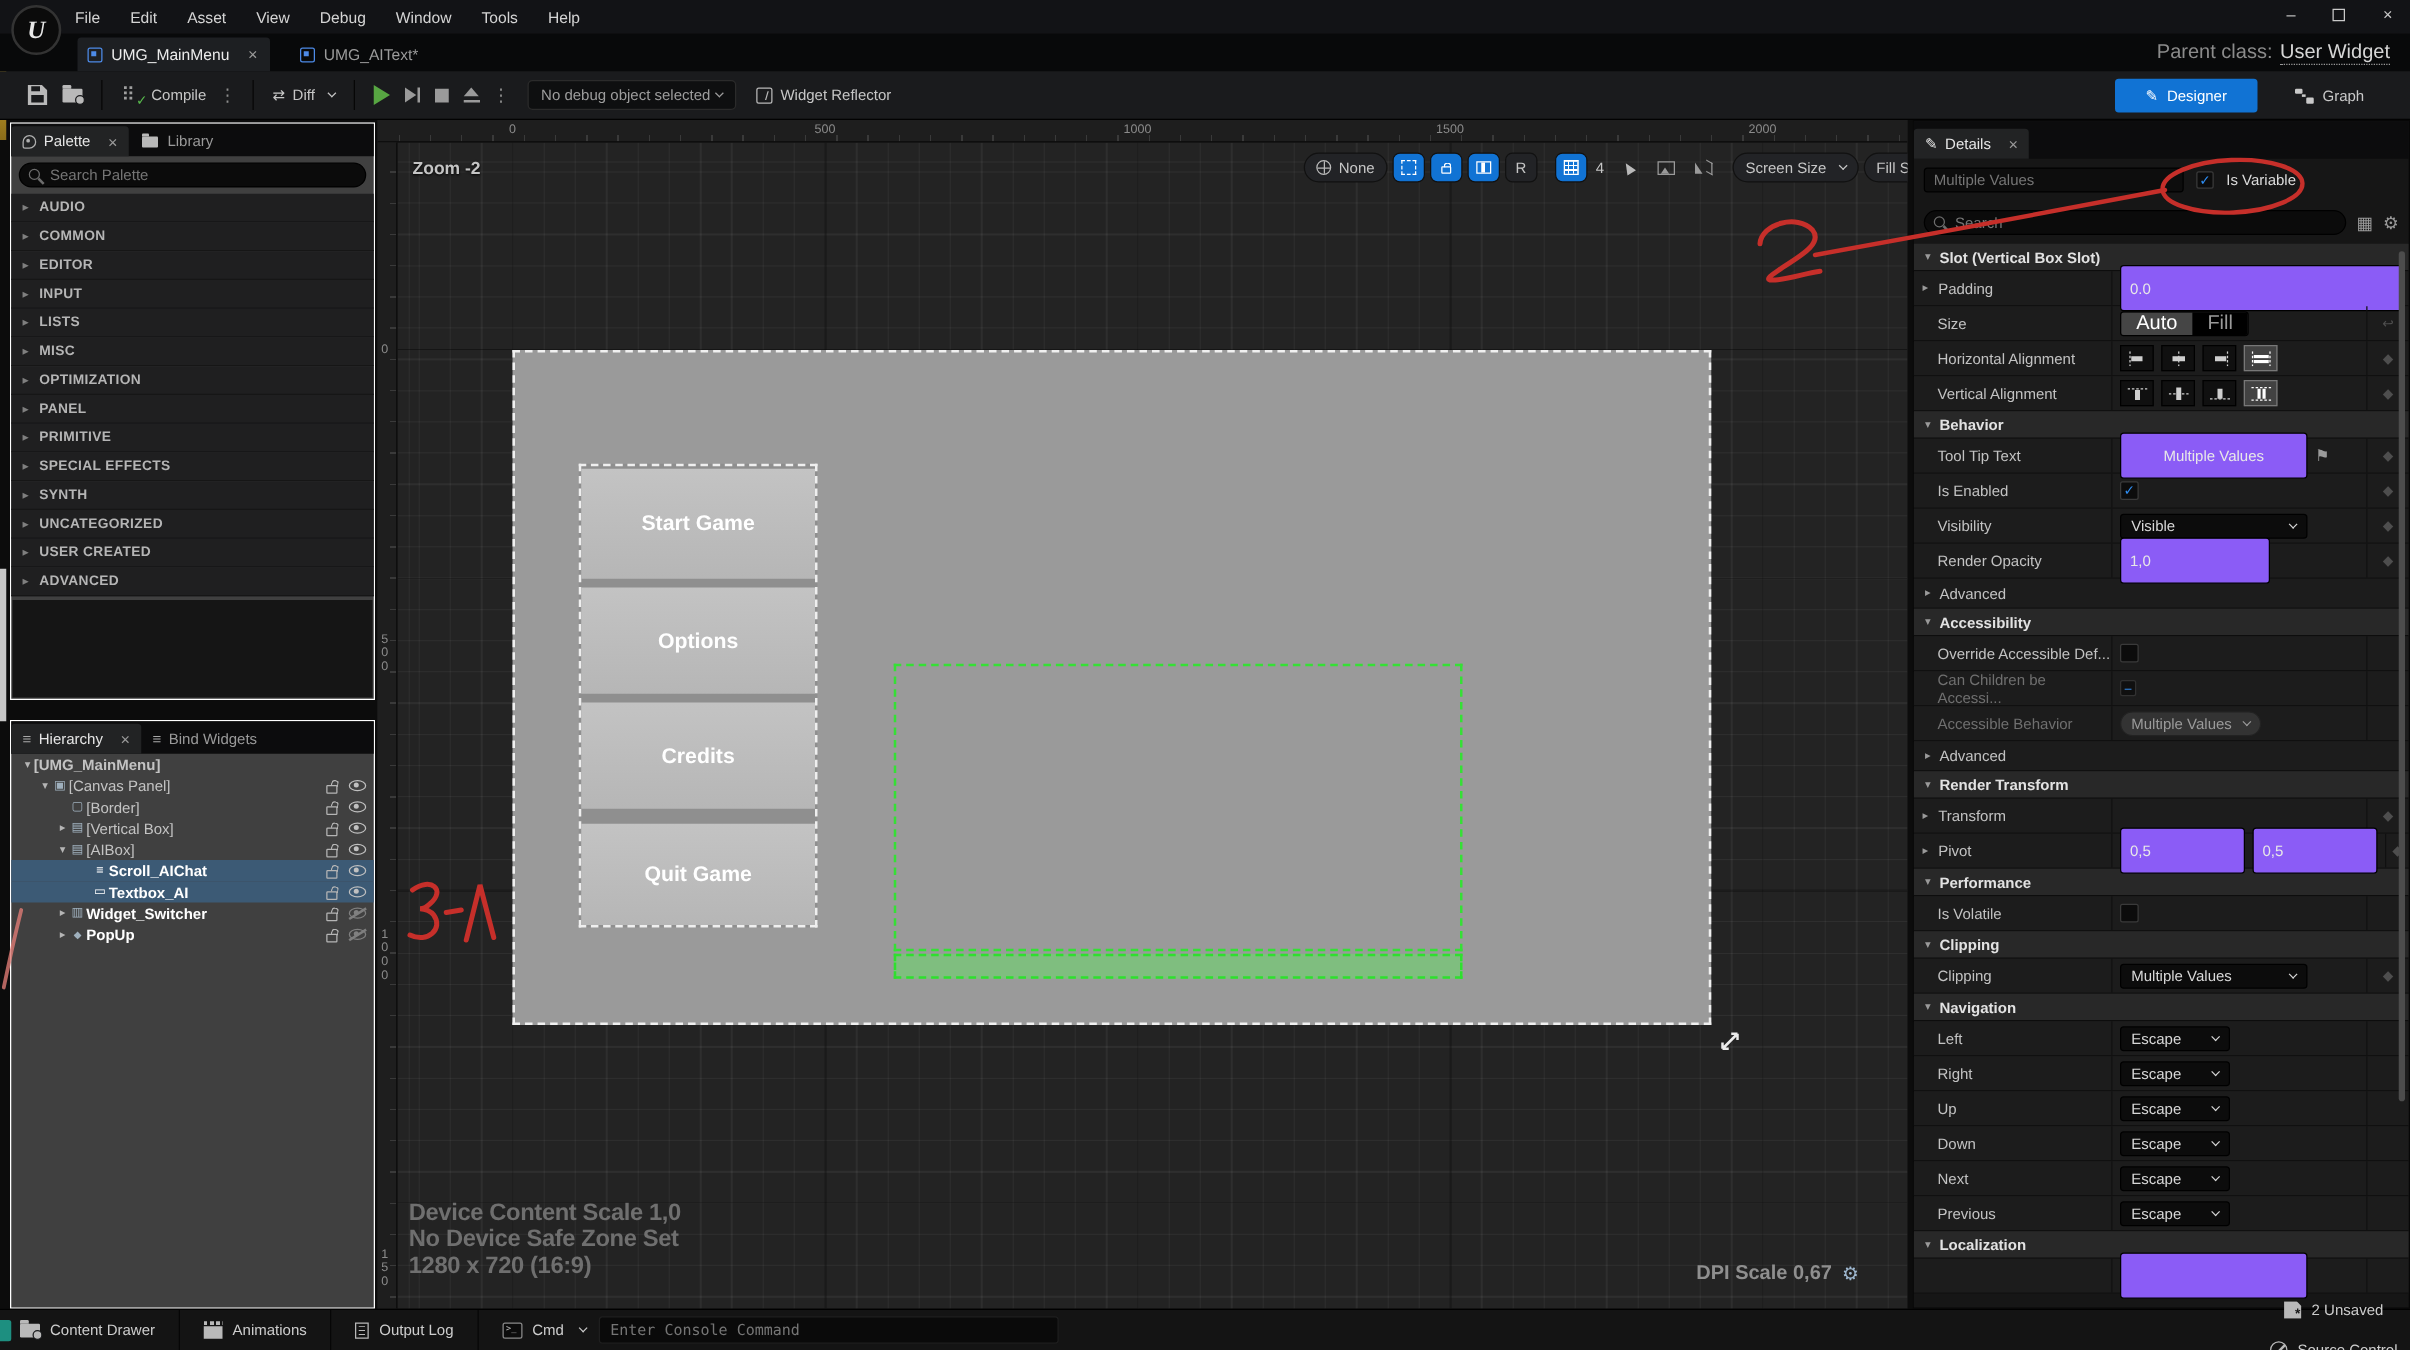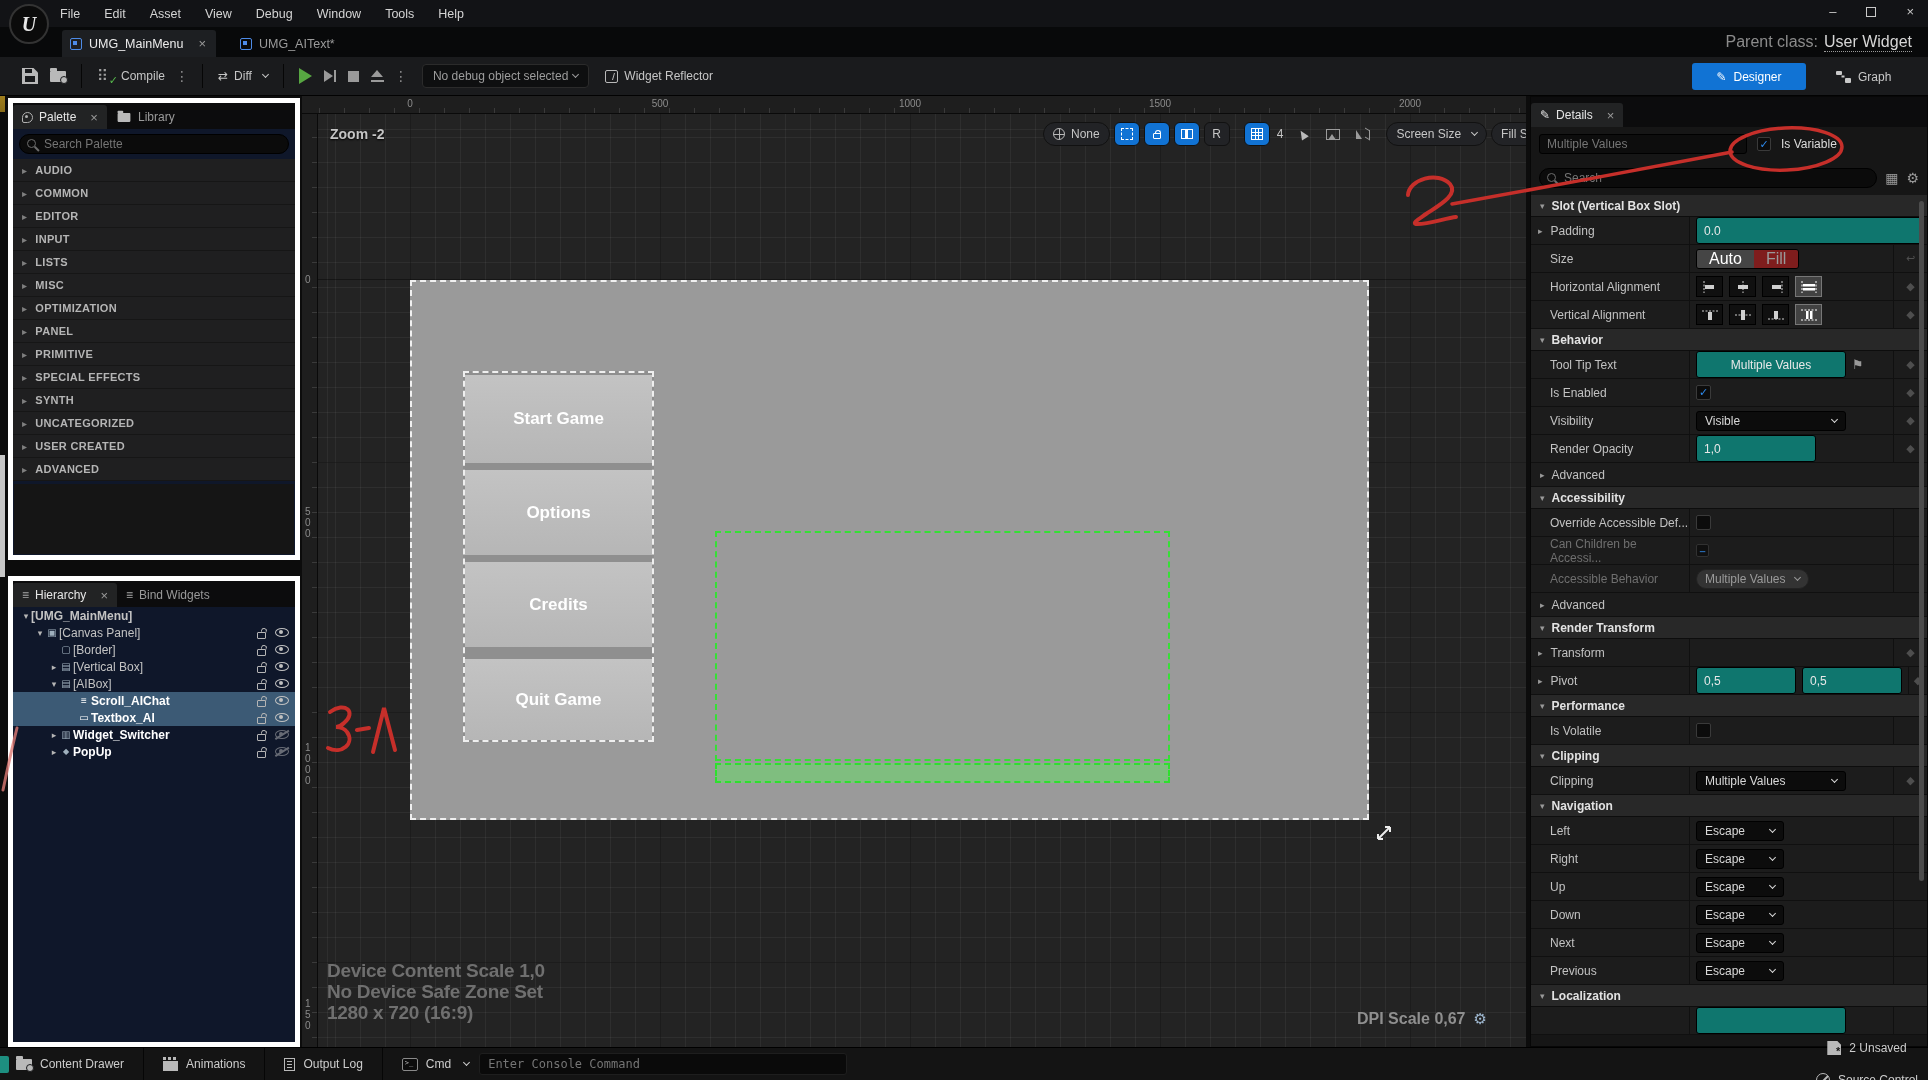--- a/index.html
+++ b/index.html
@@ -54,21 +54,21 @@
   .debugpill { display:flex; align-items:center; background:#0e0f10; border:1px solid #2b2b2b; border-radius:4px; height:24px; padding:0 10px; color:#9d9d9d; margin:0 10px; flex:none; }
   .reflicon { width:13px; height:13px; border:1.3px solid #b9b9b9; border-radius:2px; position:relative; flex:none; }
   .reflicon::after { content:''; position:absolute; inset:2px 3px; border-right:1.3px solid #b9b9b9; transform:skewX(-16deg); }
   .designerbtn { position:absolute; left:1692px; top:6px; width:114px; height:27px; background:#1173d4; border-radius:3px; display:flex; align-items:center; justify-content:center; gap:7px; color:#fff; }
   .graphbtn { position:absolute; left:1836px; top:6px; height:27px; display:flex; align-items:center; gap:7px; color:#c9c9c9; }
   .graphicon { position:relative; width:15px; height:12px; flex:none; }
   .graphicon::before { content:''; position:absolute; left:0; top:0; width:6px; height:4.5px; background:#c9c9c9; border-radius:1px; }
   .graphicon::after { content:''; position:absolute; right:0; bottom:0; width:6px; height:4.5px; background:#c9c9c9; border-radius:1px; box-shadow:-5px -4px 0 -1.5px #c9c9c9; }
 
   
-  .panel { position:absolute; background:#0f172a; border:5px solid #ffffff; }
+  .panel { position:absolute; background:#404040; border:1px solid #ffffff; }
   .ptabs { height:26px; background:#0c0c0d; display:flex; align-items:flex-end; }
   .ptab { height:24px; display:flex; align-items:center; gap:6px; padding:0 9px; font-size:12px; color:#9a9a9a; }
   .ptab.active { background:#222324; color:#e6e6e6; border-radius:3px 3px 0 0; }
   .searchrow { height:30px; display:flex; align-items:center; padding:0 6px; gap:6px; }
   .searchinput { flex:1; height:20px; background:#0b0b0b; border:1px solid #000; border-radius:10px; color:#bdbdbd; font-size:12px; padding:0 8px 0 24px; outline:none; }
   .searchwrap { position:relative; flex:1; display:flex; }
   .searchwrap .mag { position:absolute; left:8px; top:5px; }
   .pali { width:11px; height:11px; border:1.2px solid #b0b0b0; border-radius:50% 50% 50% 2px; position:relative; flex:none; }
   .pali::after { content:''; position:absolute; left:2px; top:2px; width:3px; height:3px; border-radius:50%; background:#b0b0b0; }
   .listicon { color:#a8a8a8; font-size:12px; }
@@ -146,28 +146,28 @@
   .dnamein { width:208px; height:20px; background:#0d0d0d; border:1px solid #000; border-radius:3px; color:#9a9a9a; font-size:12px; padding:0 7px; outline:none; }
   .dsearch { height:34px; display:flex; align-items:center; padding:0 8px; gap:8px; }
   .dsicons { color:#9a9a9a; font-size:14px; }
   .dsection { height:22px; background:#282828; display:flex; align-items:center; gap:7px; padding-left:9px; font-weight:bold; font-size:12px; color:#e2e2e2; border-bottom:1px solid #0d0d0d; }
   .dsection .tri, .dadv .tri { color:#9a9a9a; font-size:9px; }
   .drow { display:flex; align-items:center; height:28px; border-bottom:1px solid #101010; background:#1c1c1c; }
   .drow .lbl { width:158px; padding-left:19px; font-size:12px; color:#c2c2c2; flex:none; display:flex; align-items:center; gap:5px; }
   .drow .lbl .tri { color:#9a9a9a; font-size:9px; margin-left:-12px; margin-right:3px; }
   .drow .val { flex:1; padding:0 6px; display:flex; align-items:center; gap:6px; border-left:1px solid #101010; height:100%; }
   .drow .extra { width:34px; display:flex; justify-content:center; color:#4e4e4e; font-size:11px; border-left:1px solid #101010; height:100%; align-items:center; }
-  .dinput { background:#0f766e; border:1px solid #000; border-radius:3px; height:27px; color:#e8e8e8; font-size:12px; padding:0 7px; outline:none; }
+  .dinput { background:#8b5cf6; border:1px solid #000; border-radius:3px; height:37px; color:#e8e8e8; font-size:12px; padding:0 7px; outline:none; }
   .ddrop { background:#0c0c0c; border:1px solid #000; border-radius:3px; height:20px; color:#d8d8d8; font-size:12px; padding:0 8px; display:flex; align-items:center; }
   .ddrop .chev { margin-left:10px; }
   .dadv { height:24px; display:flex; align-items:center; gap:7px; padding-left:9px; font-size:12px; color:#c2c2c2; border-bottom:1px solid #101010; background:#1c1c1c; }
   .seg { display:flex; border:1px solid #000; border-radius:3px; overflow:hidden; height:20px; }
   .seg span { padding:0 12px; display:flex; align-items:center; font-size:16px; }
   .seg .on { background:#454545; color:#fff; }
-  .seg .offb { background:#7f1d1d; color:#9a9a9a;text-align:center; }
+  .seg .offb { background:#000000; color:#9a9a9a;text-align:center; }
   .alnbtn { width:27px; height:21px; background:#101010; border:1px solid #000; display:flex; align-items:center; justify-content:center; }
   .alnbtn.on { background:#424242; border-color:#777; }
   .grayrow .lbl, .grayrow .val { color:#6f6f6f; }
   .graydrop { background:#333; border-radius:10px; color:#9a9a9a; border:1px solid #222; }
   .dscroll { position:absolute; right:3px; top:104px; width:5px; height:680px; background:#4c4c4c; border-radius:3px; }
   .flagic { color:#9a9a9a; font-size:13px; }
 
   
   .statusbar { position:absolute; left:0; top:1047px; width:1928px; height:33px; background:#141414; border-top:1px solid #000; display:flex; align-items:center; padding:0 10px 0 16px; gap:10px; color:#cdcdcd; }
   .sbtn { display:flex; align-items:center; gap:8px; flex:none; }

